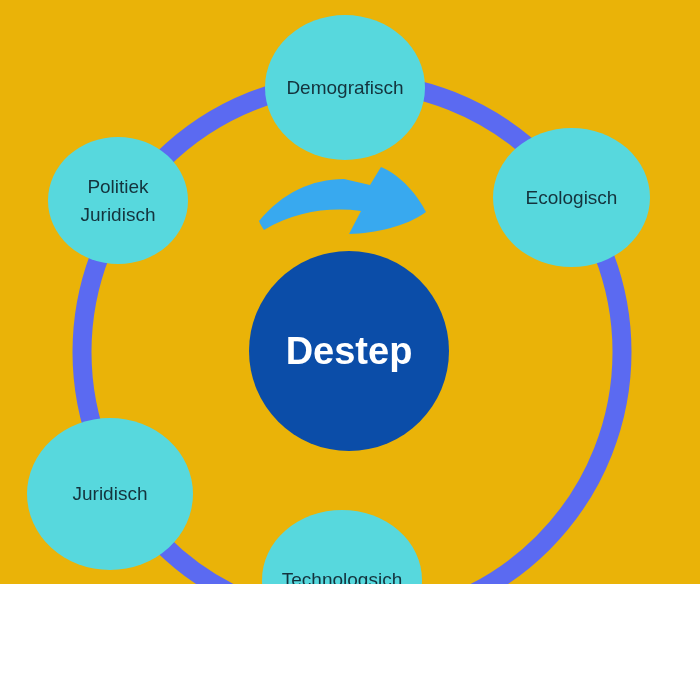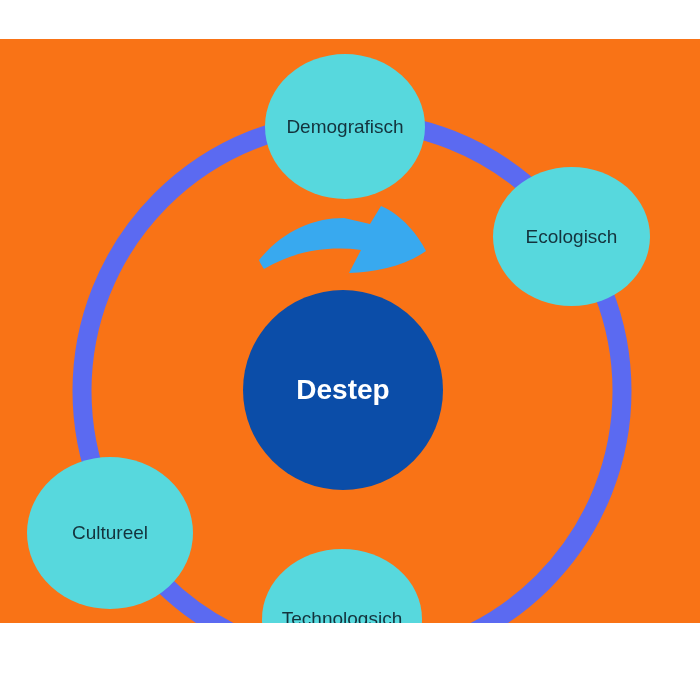--- a/index.html
+++ b/index.html
@@ -5,23 +5,22 @@
   html, body {
     margin: 0;
     padding: 0;
     background: #ffffff;
     font-family: "Liberation Sans", sans-serif;
   }
   .stage {
     position: relative;
     width: 700px;
     height: 584px;
-    background: #f97316;
+    background: #eab308;
     overflow: hidden;
-    margin-top: 39px;
   }
   .layer-svg {
     position: absolute;
     left: 0;
     top: 0;
     width: 700px;
     height: 700px;
     pointer-events: none;
   }
   .node {
@@ -43,31 +42,31 @@
     padding: 0 14px;
   }
   .node-demografisch   { left: 265px; top: 15px;  width: 160px; height: 145px; }
   .node-economisch     { left: 493px; top: 128px; width: 157px; height: 139px; }
   .node-sociaal        { left: 495px; top: 423px; width: 160px; height: 139px; }
   .node-technologsich  { left: 262px; top: 510px; width: 160px; height: 140px; }
   .node-ecologisch     { left: 27px;  top: 418px; width: 166px; height: 152px; }
   .node-politiek       { left: 48px;  top: 137px; width: 140px; height: 127px; }
   .center-node {
     position: absolute;
-    left: 243px;
+    left: 249px;
     top: 251px;
     width: 200px;
     height: 200px;
     background: #0b4da8;
     border-radius: 50%;
     display: flex;
     align-items: center;
     justify-content: center;
     color: #ffffff;
-    font-size: 28px;
+    font-size: 38px;
     font-weight: bold;
     z-index: 3;
   }
   .arrow-layer { z-index: 4; }
   .ring-layer  { z-index: 1; }
 </style>
 </head>
 <body>
 
 <div class="stage">
@@ -97,21 +96,24 @@
   <div class="node node-economisch">
     <span class="label">Ecologisch</span>
   </div>
 
 
   <div class="node node-technologsich">
     <span class="label">Technologsich</span>
   </div>
 
   <div class="node node-ecologisch">
-    <span class="label">Cultureel</span>
+    <span class="label">Juridisch</span>
   </div>
 
+  <div class="node node-politiek">
+    <span class="label">Politiek Juridisch</span>
+  </div>
 
   <div class="center-node">
     <span>Destep</span>
   </div>
 
 </div>
 
 </body></html>

